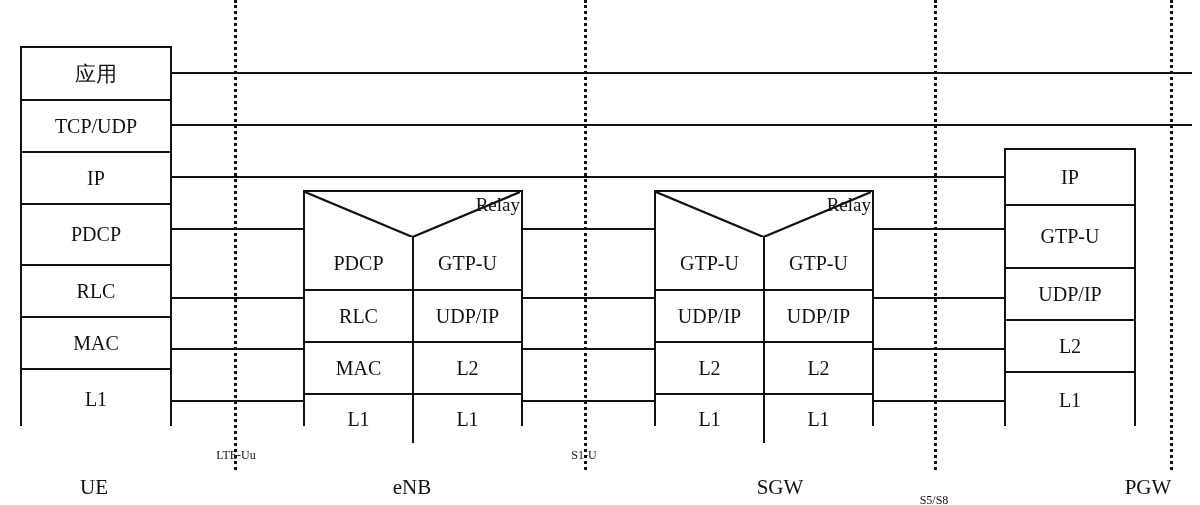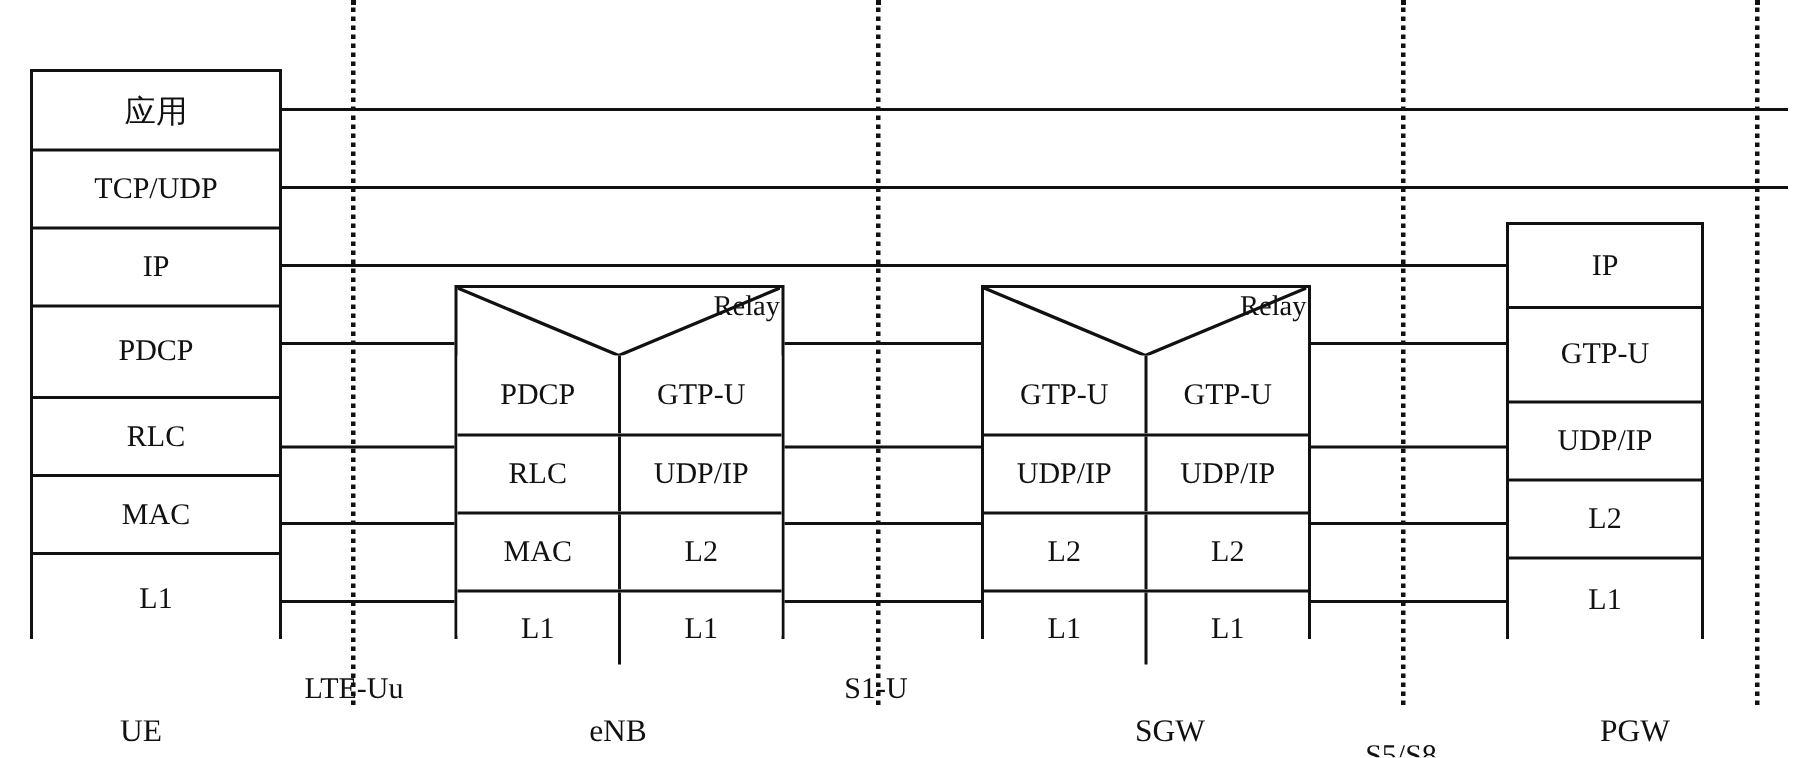--- a/index.html
+++ b/index.html
@@ -81,21 +81,21 @@
     position: absolute;
     top: 0;
     width: 0;
     border-left: 3px dotted #111111;
     z-index: 3;
   }
 
   
   .iface-label, .node-label {
     position: absolute;
-    font-size: 20px;
+    font-size: 12px;
     color: #111111;
     white-space: nowrap;
     transform: translateX(-50%);
   }
   .node-label { font-size: 21px; }
 
   
   .watermark {
     position: absolute;
     font-family: "DejaVu Sans", "Liberation Sans", sans-serif;
@@ -130,21 +130,21 @@
   <div class="hline" style="left:522px; top:228px; width:134px;"></div>
   <div class="hline" style="left:522px; top:297px; width:134px;"></div>
   <div class="hline" style="left:522px; top:348px; width:134px;"></div>
   <div class="hline" style="left:522px; top:400px; width:134px;"></div>
 
   <div class="hline" style="left:872px; top:228px; width:132px;"></div>
   <div class="hline" style="left:872px; top:297px; width:132px;"></div>
   <div class="hline" style="left:872px; top:348px; width:132px;"></div>
   <div class="hline" style="left:872px; top:400px; width:132px;"></div>
 
-  <div class="stack" style="left:20px; top:46px; width:168px; height:380px;">
+  <div class="stack" style="left:20px; top:46px; width:152px; height:380px;">
     <div class="layer first" style="left:0; top:0; width:100%; height:51px;">
       <div class="cell">
         <span class="cjk">应用</span>
       </div>
     </div>
     <div class="layer" style="left:0; top:51px; width:100%; height:52px;">
       <div class="cell">
         <span>TCP/UDP</span>
       </div>
     </div>
@@ -287,16 +287,16 @@
   </div>
 
   <div class="iface-label" style="left:236px; top:448px;">LTE-Uu</div>
   <div class="iface-label" style="left:584px; top:448px;">S1-U</div>
   <div class="iface-label" style="left:934px; top:448px;margin-top:45px;">S5/S8</div>
   <div class="iface-label" style="left:1168px; top:460px;margin-top:47px;">SGi</div>
 
   <div class="node-label" style="left:94px; top:475px;">UE</div>
   <div class="node-label" style="left:412px; top:475px;">eNB</div>
   <div class="node-label" style="left:780px; top:475px;">SGW</div>
-  <div class="node-label" style="left:1090px; top:475px;">PGW</div>
+  <div class="node-label" style="left:1148px; top:475px;">PGW</div>
 
 
 </div>
 
 </body></html>

